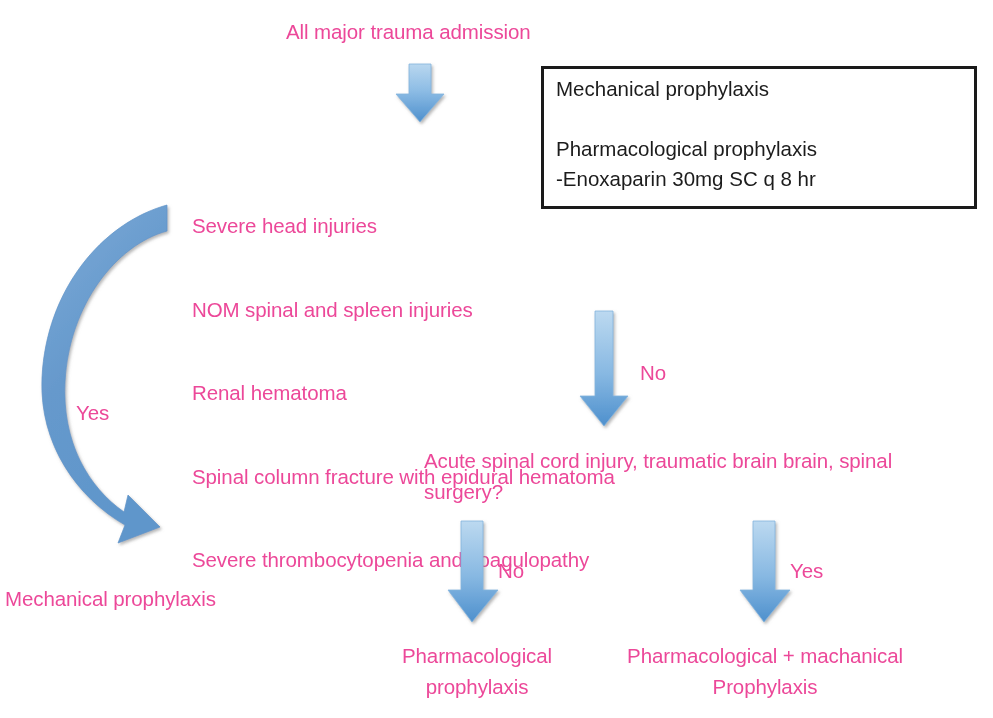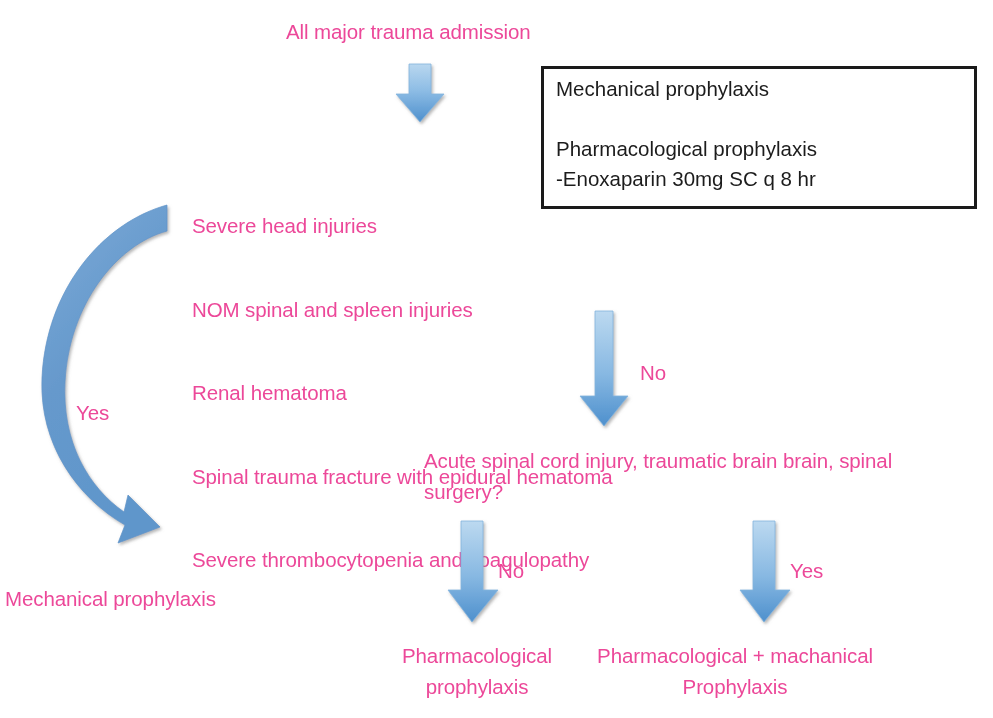--- a/index.html
+++ b/index.html
@@ -78,21 +78,21 @@
   
   #outcome-left {
     left: 382px;
     top: 640px;
     width: 190px;
     text-align: center;
     line-height: 31px;
     white-space: normal;
   }
   #outcome-right {
-    left: 570px;
+    left: 600px;
     top: 640px;
     width: 330px;
     text-align: center;
     line-height: 31px;
     white-space: normal;
   }
   #outcome-mech {
     left: 5px;
     top: 585px;
   }
@@ -148,21 +148,21 @@
   <div id="protocol-box">
     <div class="line l0">Mechanical prophylaxis</div>
     <div class="line l2">Pharmacological prophylaxis</div>
     <div class="line l3">-Enoxaparin 30mg SC q 8 hr</div>
   </div>
 
   <div class="txt" id="criteria">
     <span class="c-line">Severe head injuries</span>
     <span class="c-line">NOM spinal and spleen injuries</span>
     <span class="c-line">Renal hematoma</span>
-    <span class="c-line">Spinal trauma fracture with epidural hematoma</span>
+    <span class="c-line">Spinal column fracture with epidural hematoma</span>
     <span class="c-line">Severe thrombocytopenia and coagulopathy</span>
   </div>
 
   <svg class="arrow-svg" id="arrow-curve" viewBox="0 0 190 365">
     <path d="M 147 10
              C 82 28, 26 95, 22 183
              C 19 250, 58 303, 105 330
              L 98 348
              L 140 332
              L 108 300

